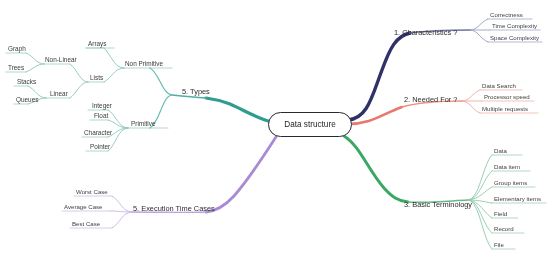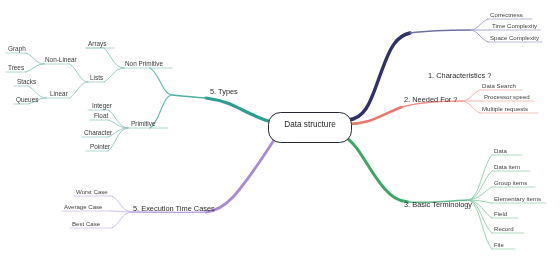--- a/index.html
+++ b/index.html
@@ -19,21 +19,21 @@
     color:#3a3a3a;
     white-space:nowrap;
     line-height:1;
   }
   .lbl.main{font-size:7.4px;color:#2b2b2b;}
   .lbl.leaf{font-size:6.1px;color:#404040;}
   .lbl.mid{font-size:6.4px;color:#3a3a3a;}
   .center-node{
     position:absolute;
     left:268px;top:112px;
-    width:84px;height:31px;
+    width:84px;height:25px;
     border:1.2px solid #262b33;
     border-radius:12.5px;
     background:#ffffff;
     box-sizing:border-box;
   }
   .center-node span{
     display:block;
     text-align:center;
     line-height:23px;
     font-size:8.2px;
@@ -162,21 +162,21 @@
       <path d="M108,151 L86,151" stroke="#8cc6bf" stroke-width="0.7"></path>
     </g>
   </svg>
 
   <div class="labels">
 
     <div class="center-node">
       <span>Data structure</span>
     </div>
 
-    <div class="lbl main" style="left:428px;top:29px;margin-top:43px;">1. Characteristics ?</div>
+    <div class="lbl main" style="left:394px;top:29px;">1. Characteristics ?</div>
     <div class="lbl leaf" style="left:490px;top:12px;">Correctness</div>
     <div class="lbl leaf" style="left:492px;top:23px;">Time Complexity</div>
     <div class="lbl leaf" style="left:490px;top:35px;">Space Complexity</div>
 
     <div class="lbl main" style="left:404px;top:96px;">2. Needed For ?</div>
     <div class="lbl leaf" style="left:482px;top:83px;">Data Search</div>
     <div class="lbl leaf" style="left:484px;top:94px;">Processor speed</div>
     <div class="lbl leaf" style="left:482px;top:106px;">Multiple requests</div>
 
     <div class="lbl main" style="left:404px;top:201px;">3. Basic Terminology</div>
@@ -186,21 +186,21 @@
     <div class="lbl leaf" style="left:494px;top:196px;">Elementary items</div>
     <div class="lbl leaf" style="left:494px;top:211px;">Field</div>
     <div class="lbl leaf" style="left:494px;top:226px;">Record</div>
     <div class="lbl leaf" style="left:494px;top:242px;">File</div>
 
     <div class="lbl main" style="left:133px;top:205px;">5. Execution Time Cases</div>
     <div class="lbl leaf" style="left:76px;top:189px;">Worst Case</div>
     <div class="lbl leaf" style="left:64px;top:204px;">Average Case</div>
     <div class="lbl leaf" style="left:72px;top:221px;">Best Case</div>
 
-    <div class="lbl main" style="left:182px;top:88px;margin-left:28px;">5. Types</div>
+    <div class="lbl main" style="left:182px;top:88px;">5. Types</div>
     <div class="lbl mid" style="left:125px;top:61px;">Non Primitive</div>
     <div class="lbl mid" style="left:88px;top:41px;">Arrays</div>
     <div class="lbl mid" style="left:90px;top:75px;">Lists</div>
     <div class="lbl mid" style="left:45px;top:57px;">Non-Linear</div>
     <div class="lbl mid" style="left:8px;top:46px;">Graph</div>
     <div class="lbl mid" style="left:8px;top:65px;">Trees</div>
     <div class="lbl mid" style="left:50px;top:91px;">Linear</div>
     <div class="lbl mid" style="left:17px;top:79px;">Stacks</div>
     <div class="lbl mid" style="left:16px;top:97px;">Queues</div>
     <div class="lbl mid" style="left:131px;top:121px;">Primitive</div>

